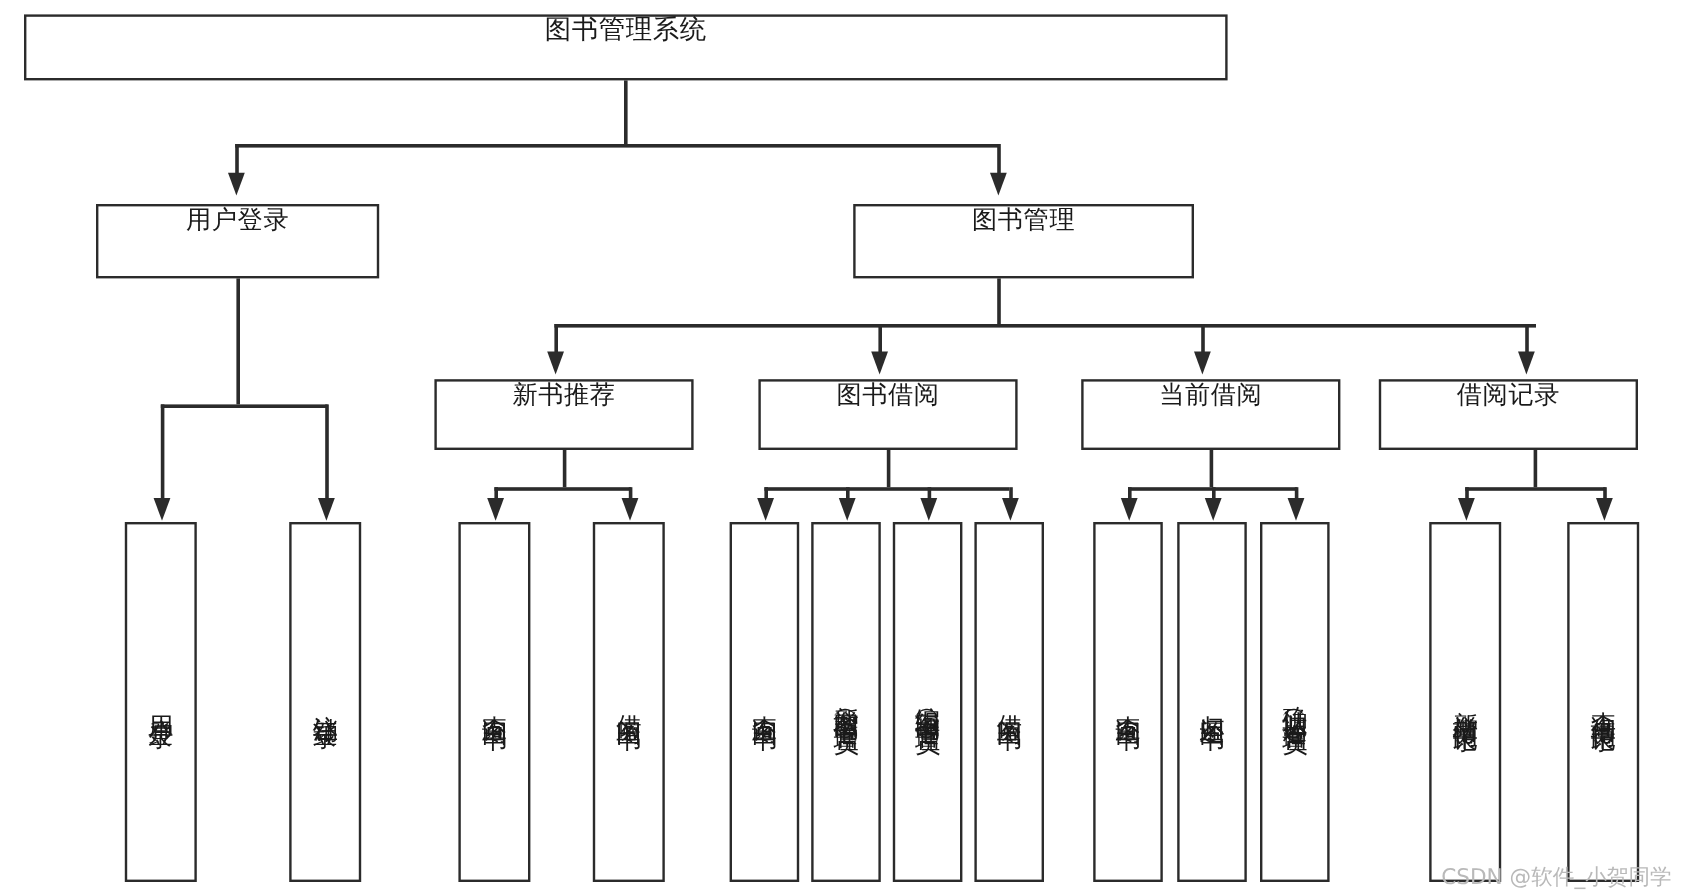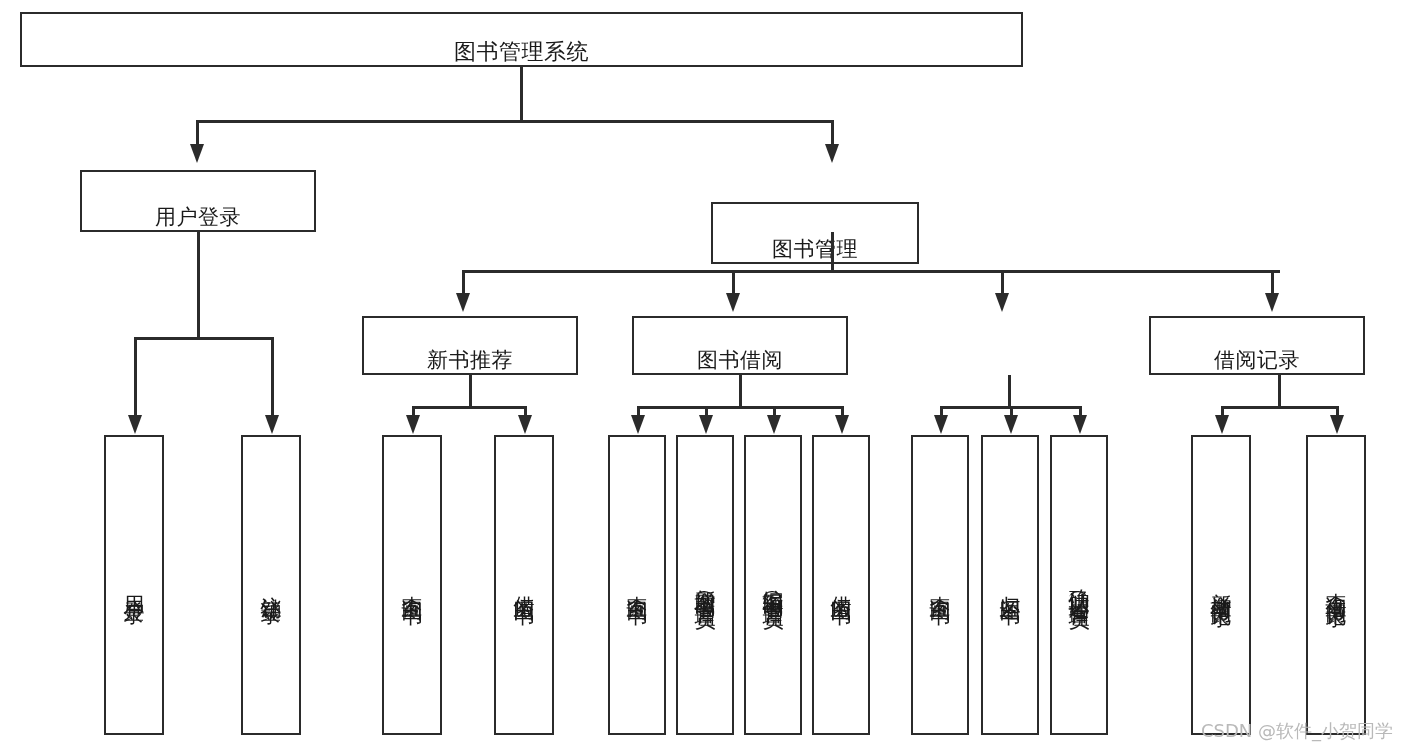--- a/index.html
+++ b/index.html
@@ -19,21 +19,21 @@
     overflow: hidden;
   }
 
   
   .node {
     position: absolute;
     box-sizing: border-box;
     background: #ffffff;
     border: 2.5px solid #2b2b2b;
     display: flex;
-    align-items: flex-end;
+    align-items: flex-start;
     justify-content: center;
     color: #1a1a1a;
   }
   .node .lbl {
     display: block;
     text-align: center;
     line-height: 1.12;
     white-space: nowrap;
   }
 
@@ -100,21 +100,21 @@
   <div class="ln h" style="left:196px; top:120px; width:637px;"></div>
 
   <div class="ln v" style="left:196px; top:120px; height:26px;"></div>
   <div class="arw" style="left:190px; top:144px;"></div>
   <div class="ln v" style="left:831px; top:120px; height:26px;"></div>
   <div class="arw" style="left:825px; top:144px;"></div>
 
   <div class="node horiz" style="left:80px; top:170px; width:236px; height:62px;">
     <span class="lbl">用户登录</span>
   </div>
-  <div class="node horiz" style="left:711px; top:170px; width:208px; height:62px;margin-top:32px;">
+  <div class="node horiz" style="left:711px; top:170px; width:284px; height:62px;">
     <span class="lbl">图书管理</span>
   </div>
 
   <div class="ln v" style="left:197px; top:232px; height:105px;"></div>
   <div class="ln h" style="left:134px; top:337px; width:139px;"></div>
   <div class="ln v" style="left:134px; top:337px; height:80px;"></div>
   <div class="arw" style="left:128px; top:415px;"></div>
   <div class="ln v" style="left:271px; top:337px; height:80px;"></div>
   <div class="arw" style="left:265px; top:415px;"></div>
 
@@ -131,20 +131,23 @@
   <div class="arw" style="left:995px; top:293px;"></div>
 
   <div class="ln v" style="left:1271px; top:270px; height:25px;"></div>
   <div class="arw" style="left:1265px; top:293px;"></div>
 
   <div class="node horiz" style="left:362px; top:316px; width:216px; height:59px;">
     <span class="lbl">新书推荐</span>
   </div>
   <div class="node horiz" style="left:632px; top:316px; width:216px; height:59px;">
     <span class="lbl">图书借阅</span>
+  </div>
+  <div class="node horiz" style="left:901px; top:316px; width:216px; height:59px;">
+    <span class="lbl">当前借阅</span>
   </div>
   <div class="node horiz" style="left:1149px; top:316px; width:216px; height:59px;">
     <span class="lbl">借阅记录</span>
   </div>
 
   <div class="ln v" style="left:469px; top:375px; height:31px;"></div>
   <div class="ln h" style="left:412px; top:406px; width:114px;"></div>
   <div class="ln v" style="left:412px; top:406px; height:11px;"></div>
   <div class="arw" style="left:406px; top:415px;"></div>
   <div class="ln v" style="left:524px; top:406px; height:11px;"></div>

